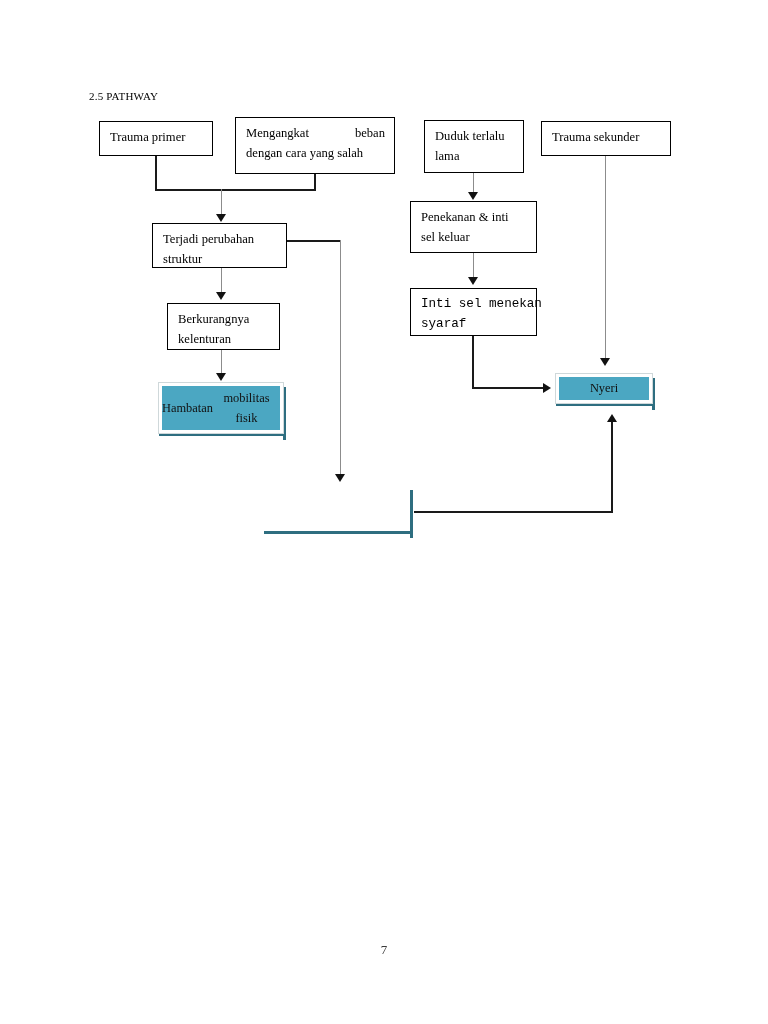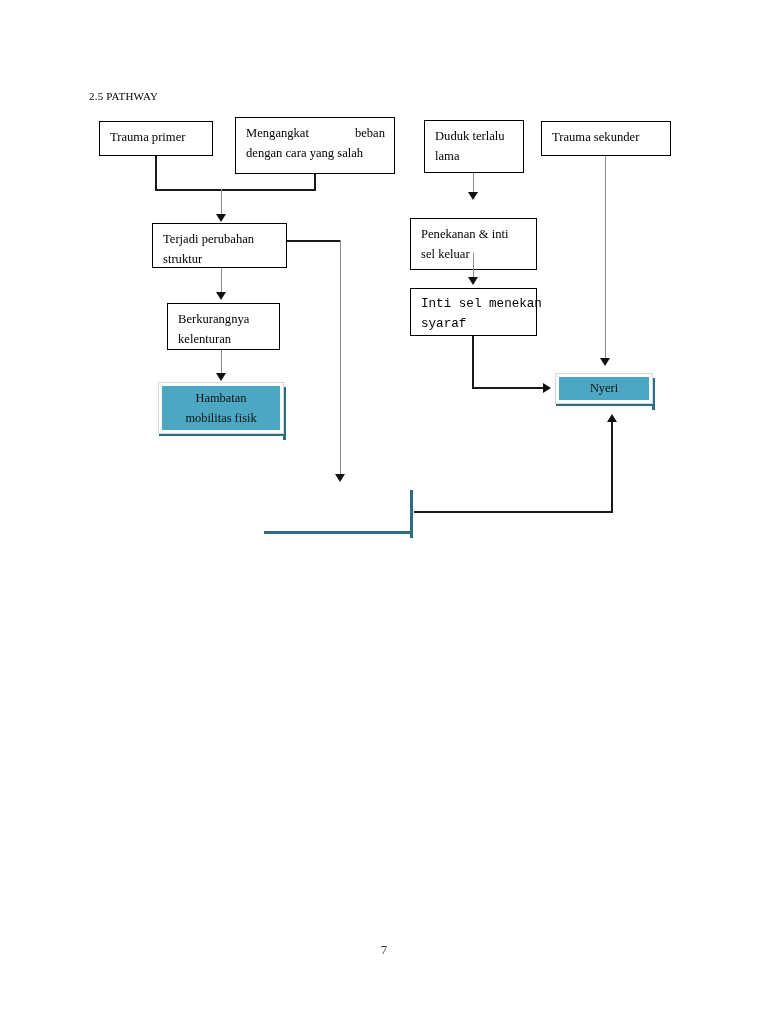--- a/index.html
+++ b/index.html
@@ -143,21 +143,21 @@
 
   <div class="box" style="left:541px; top:121px; width:130px; height:35px;">
     <span class="ln">Trauma sekunder</span>
   </div>
 
   <div class="box" style="left:152px; top:223px; width:135px; height:45px;">
     <span class="ln">Terjadi   perubahan</span>
     <span class="ln">struktur</span>
   </div>
 
-  <div class="box" style="left:410px; top:218px; width:127px; height:52px;padding-left:10px;">
+  <div class="box" style="left:410px; top:201px; width:127px; height:52px;padding-left:10px;">
     <span class="ln">Penekanan  &amp;  inti</span>
     <span class="ln">sel keluar</span>
   </div>
 
   <div class="box" style="left:167px; top:303px; width:113px; height:47px;">
     <span class="ln">Berkurangnya</span>
     <span class="ln">kelenturan</span>
   </div>
 
   <div class="box" style="left:410px; top:288px; width:127px; height:48px;font-family:Liberation Mono, monospace;">
@@ -194,21 +194,21 @@
   <div class="ln-v" style="left:605px; top:156px; height:203px;"></div>
   <div class="arrow-d" style="left:600px; top:358px;"></div>
 
   <div class="ln-h dark thick" style="left:414px; top:511px; width:199px;"></div>
   <div class="ln-v dark thick" style="left:611px; top:422px; height:90px;"></div>
   <div class="arrow-u" style="left:607px; top:414px;"></div>
 
   <div class="tealwrap" style="left:159px; top:383px; width:130px; height:57px;">
     <div class="teal-shadow-r" style="left:124px; top:4px; width:3px; height:53px;"></div>
     <div class="teal-shadow-b" style="left:0px; top:50px; width:127px; height:3px;"></div>
-    <div class="teal" style="width:124px; height:50px; flex-direction:column;">
+    <div class="teal" style="width:124px; height:50px; ">
       <span>Hambatan</span>
       <span>mobilitas fisik</span>
     </div>
   </div>
 
   <div class="tealwrap" style="left:556px; top:374px; width:102px; height:36px;">
     <div class="teal-shadow-r" style="left:96px; top:4px; width:3px; height:32px;"></div>
     <div class="teal-shadow-b" style="left:0px; top:29px; width:99px; height:3px;"></div>
     <div class="teal" style="width:96px; height:29px;">
       <span>Nyeri</span>

